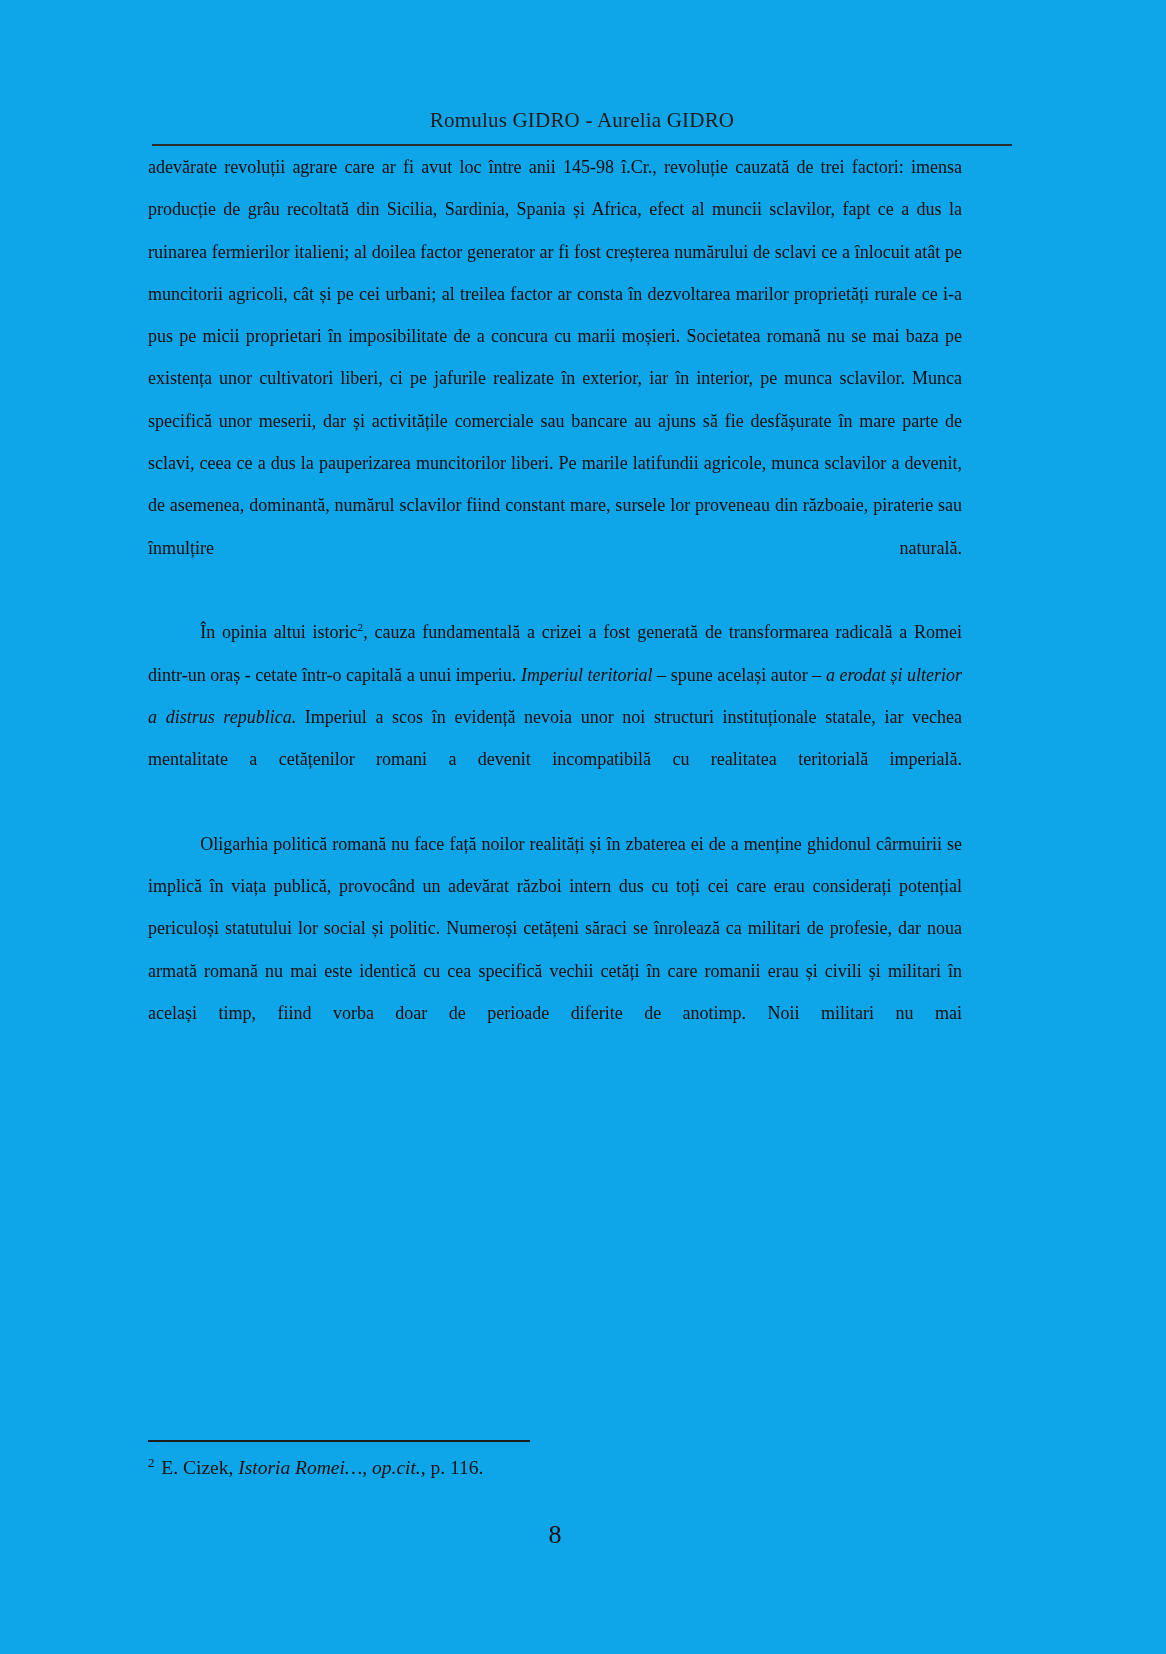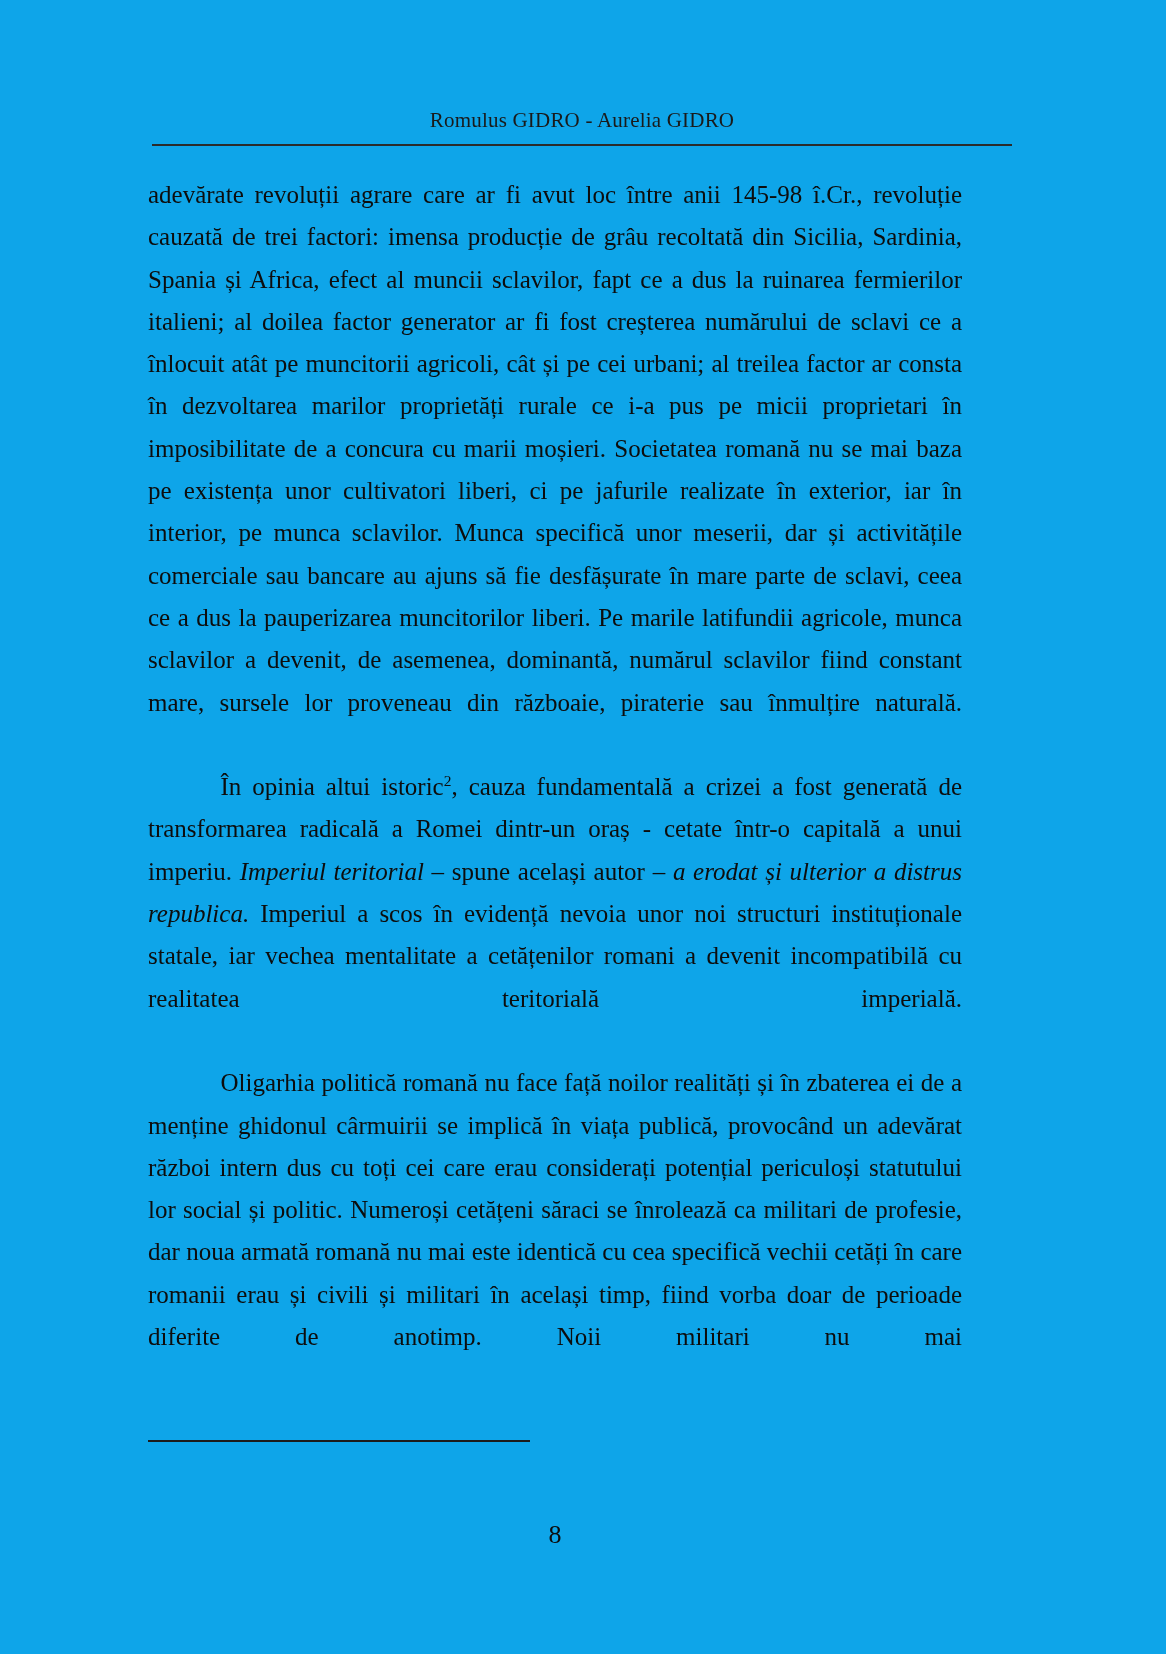--- a/index.html
+++ b/index.html
@@ -38,23 +38,23 @@
     top: 144px;
     width: 860px;
     height: 0;
     border-top: 2px solid #2b2b2b;
   }
 
   
   .body-block {
     position: absolute;
     left: 148px;
-    top: 174px;
+    top: 146px;
     width: 814px;
-    font-size: 25px;
+    font-size: 18px;
     line-height: 42.3px;
     text-align: justify;
     text-justify: inter-word;
     color: #0d0d0d;
   }
 
   .body-block p {
     margin: 0;
     text-align: justify;
   }
@@ -133,16 +133,17 @@
     <p class="para-1"><span>adevărate revoluții agrare care ar fi avut loc între anii 145-98 î.Cr., revoluție cauzată de trei factori: imensa producție de grâu recoltată din Sicilia, Sardinia, Spania și Africa, efect al muncii sclavilor, fapt ce a dus la ruinarea fermierilor italieni; al doilea factor generator ar fi fost creșterea numărului de sclavi ce a înlocuit atât pe muncitorii agricoli, cât și pe cei urbani; al treilea factor ar consta în dezvoltarea marilor proprietăți rurale ce i-a pus pe micii proprietari în imposibilitate de a concura cu marii moșieri. Societatea romană nu se mai baza pe existența unor cultivatori liberi, ci pe jafurile realizate în exterior, iar în interior, pe munca sclavilor. Munca specifică unor meserii, dar și activitățile comerciale sau bancare au ajuns să fie desfășurate în mare parte de sclavi, ceea ce a dus la pauperizarea muncitorilor liberi. Pe marile latifundii agricole, munca sclavilor a devenit, de asemenea, dominantă, numărul sclavilor fiind constant mare, sursele lor proveneau din războaie, piraterie sau înmulțire naturală.</span></p>
 
     <p class="indent"><span>În opinia altui istoric</span><sup class="fn-ref">2</sup><span>, cauza fundamentală a crizei a fost generată de transformarea radicală a Romei dintr-un oraș - cetate într-o capitală a unui imperiu. </span><em class="it">Imperiul teritorial</em><span> – spune același autor – </span><em class="it">a erodat și ulterior a distrus republica.</em><span> Imperiul a scos în evidență nevoia unor noi structuri instituționale statale, iar vechea mentalitate a cetățenilor romani a devenit incompatibilă cu realitatea teritorială imperială.</span></p>
 
     <p class="indent"><span>Oligarhia politică romană nu face față noilor realități și în zbaterea ei de a menține ghidonul cârmuirii se implică în viața publică, provocând un adevărat război intern dus cu toți cei care erau considerați potențial periculoși statutului lor social și politic. Numeroși cetățeni săraci se înrolează ca militari de profesie, dar noua armată romană nu mai este identică cu cea specifică vechii cetăți în care romanii erau și civili și militari în același timp, fiind vorba doar de perioade diferite de anotimp. Noii militari nu mai</span></p>
 
   </div>
 
   <div class="footnote-rule"></div>
 
+  <div class="footnote"><sup class="fn-num">2</sup><span> E. Cizek, </span><em class="it">Istoria Romei…, op.cit.</em><span>, p. 116.</span></div>
 
   <div class="folio">8</div>
 
 </div>
 
 </body></html>

